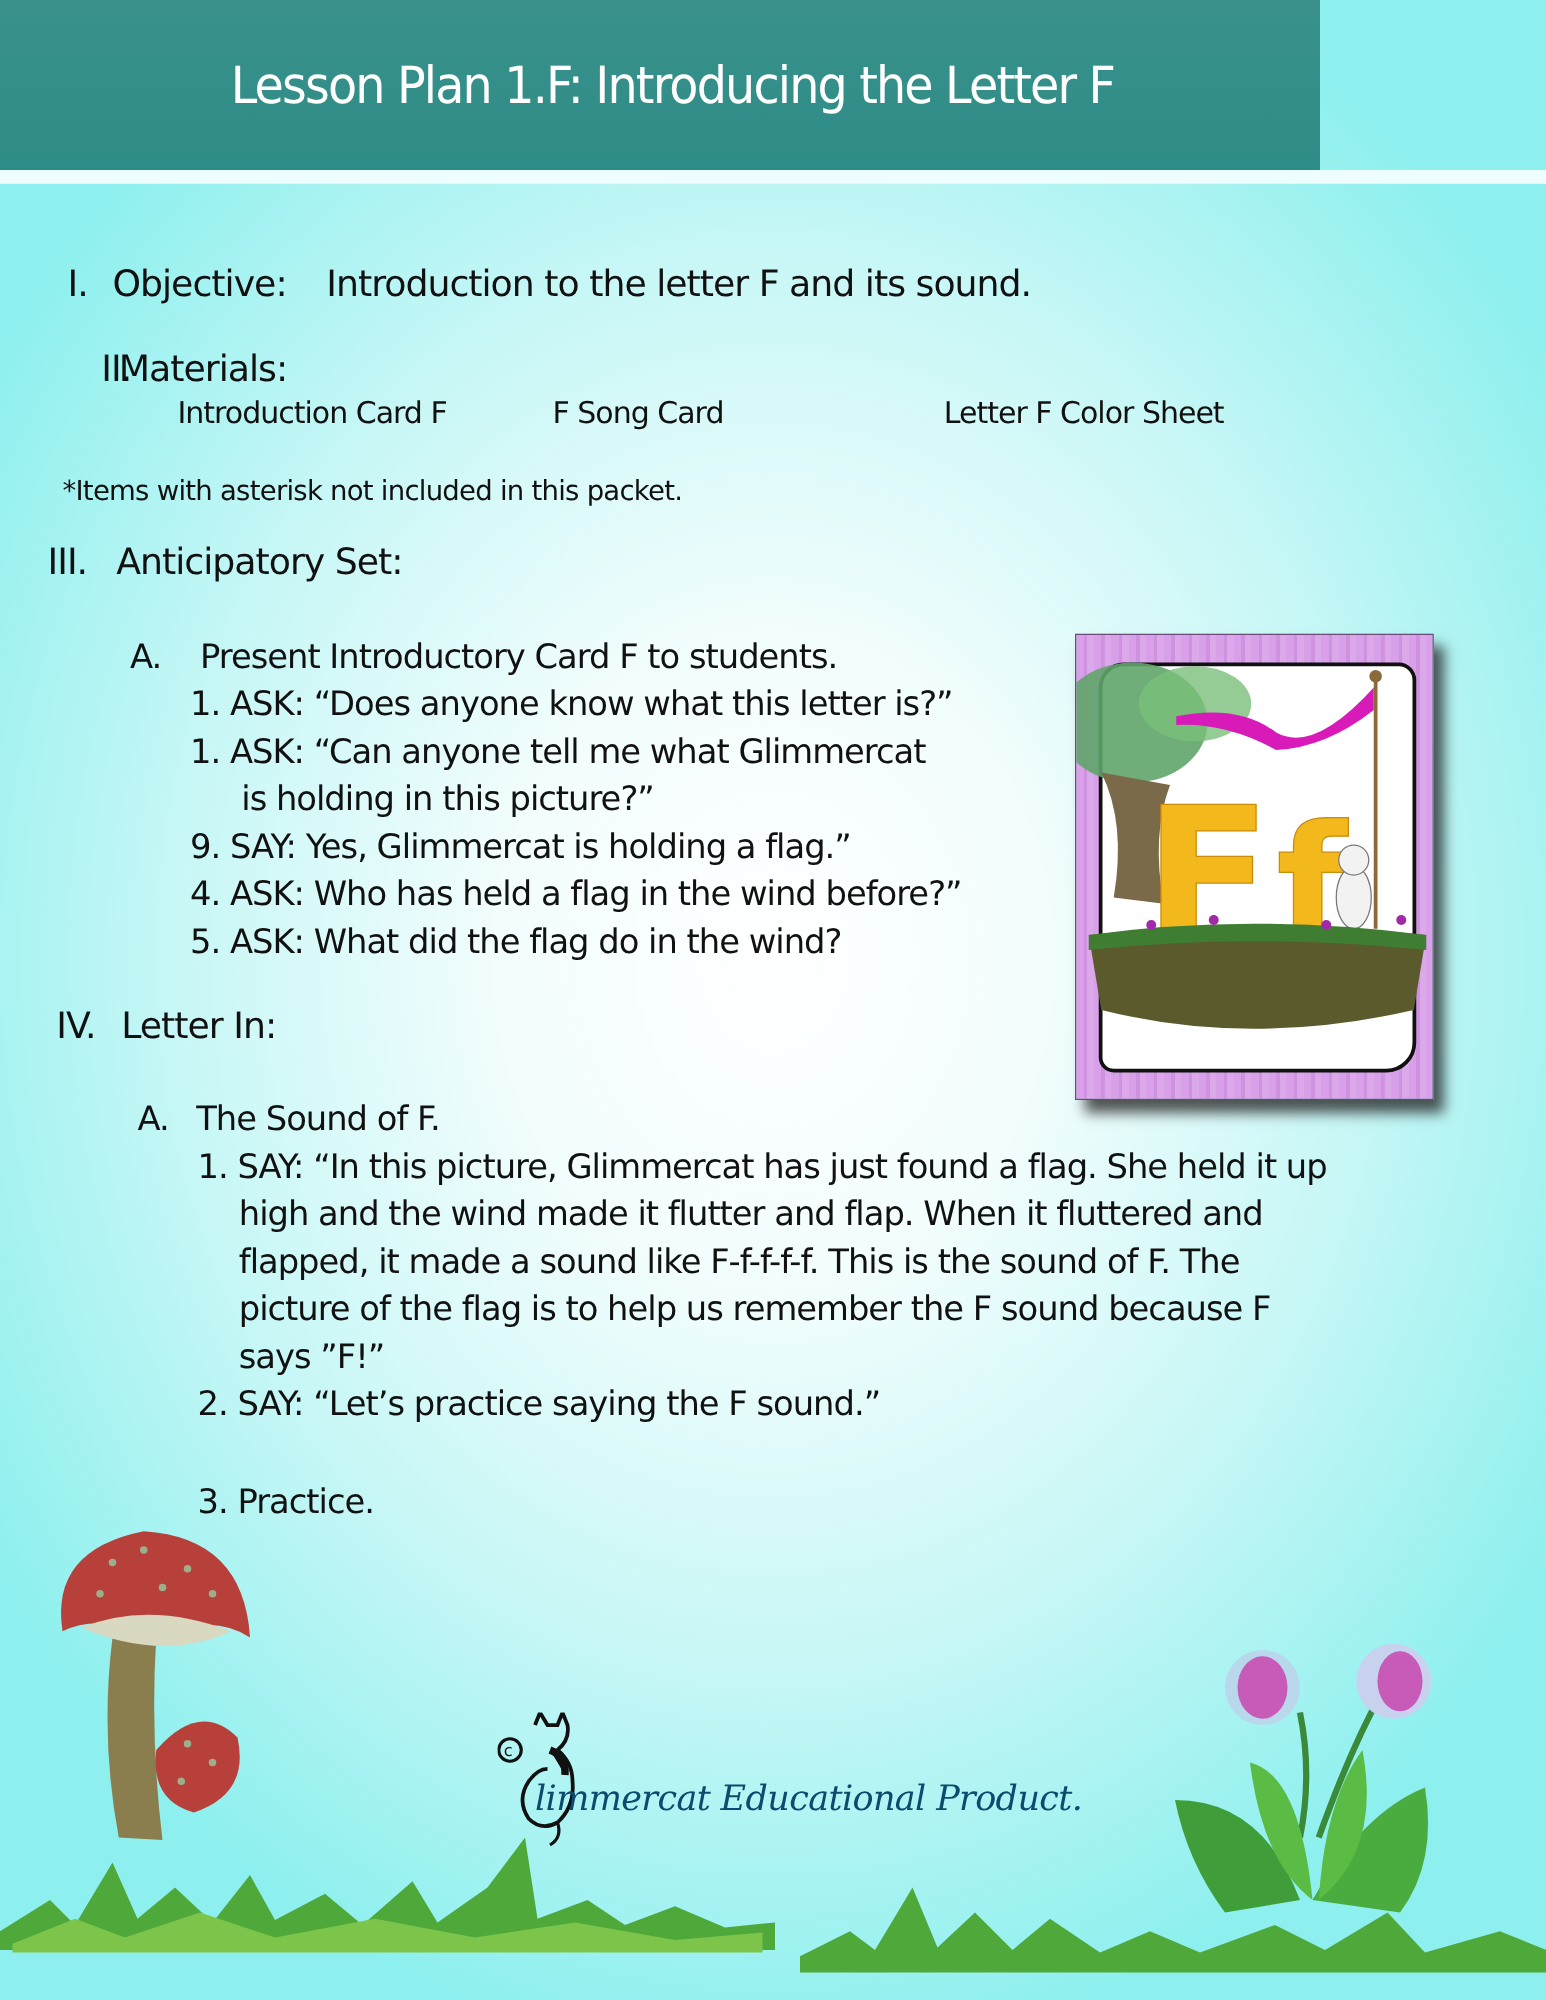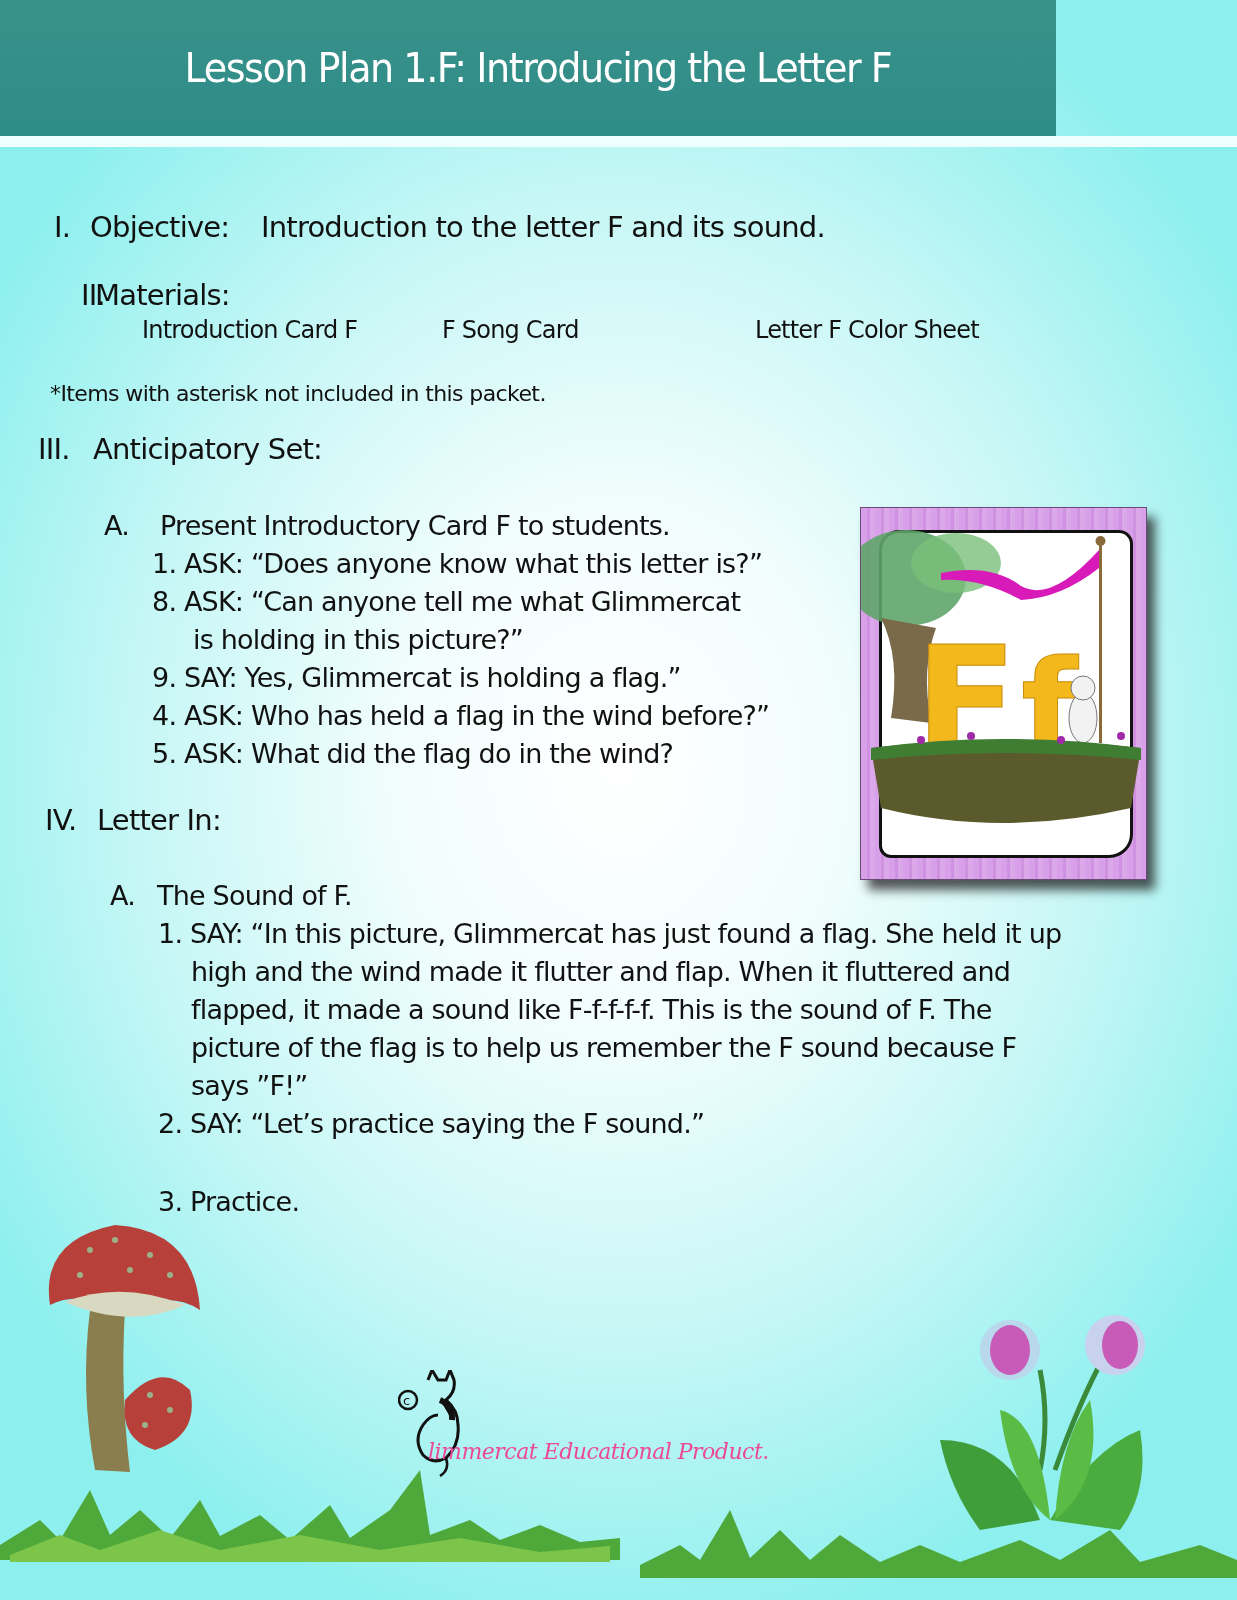--- a/index.html
+++ b/index.html
@@ -37,21 +37,21 @@
   }
   .card-panel {
     position:absolute; left:18px; top:22px; width:248px; height:322px;
     background:#fff; border:3px solid #111; border-radius:20px 14px 24px 12px;
   }
   .card-svg { position:absolute; left:0; top:0; }
   .deco { position:absolute; }
   .logo { position:absolute; left:398px; top:1370px; }
   .logo-text {
     position:absolute; left:428px; top:1422px; font-family:"DejaVu Serif", serif;
-    font-style:italic; font-size:22px; letter-spacing:-0.5px; color:#ec4899; white-space:nowrap;margin-top:17px;
+    font-style:italic; font-size:28px; letter-spacing:-0.5px; color:#0c4a6e; white-space:nowrap;
   }
 </style>
 </head>
 <body>
 
 <div class="header">
   <div class="title">Lesson Plan 1.F:  Introducing the Letter F</div>
 </div>
 <div class="header-strip"></div>
 
@@ -64,21 +64,21 @@
 <div class="t m" style="left:114px; top:316px;margin-left:28px;">Introduction Card F</div>
 <div class="t m" style="left:442px; top:316px;">F Song Card</div>
 <div class="t m" style="left:755px; top:316px;">Letter F Color Sheet</div>
 <div class="t s" style="left:50px; top:381px;">*Items with asterisk not included in this packet.</div>
 
 <div class="t h" style="left:38px; top:432px;">III.</div>
 <div class="t h" style="left:93px; top:432px;">Anticipatory Set:</div>
 <div class="t b" style="left:104px; top:510px;">A.</div>
 <div class="t b" style="left:160px; top:510px;">Present Introductory Card F to students.</div>
 <div class="t b" style="left:152px; top:548px;">1.  ASK:  “Does anyone know what this letter is?”</div>
-<div class="t b" style="left:152px; top:586px;">8. ASK:  “Can anyone tell me what Glimmercat</div>
+<div class="t b" style="left:152px; top:586px;">1. ASK:  “Can anyone tell me what Glimmercat</div>
 <div class="t b" style="left:193px; top:624px;">is holding in this picture?”</div>
 <div class="t b" style="left:152px; top:662px;">9.  SAY:  Yes, Glimmercat is holding a flag.”</div>
 <div class="t b" style="left:152px; top:700px;">4. ASK:  Who has held a flag in the wind before?”</div>
 <div class="t b" style="left:152px; top:738px;">5.  ASK:  What did the flag do in the wind?</div>
 
 <div class="card">
   <div class="card-panel"></div>
   <svg class="card-svg" width="285" height="371" viewBox="0 0 285 371">
 
     <ellipse cx="45" cy="70" rx="60" ry="48" fill="#5fa56a" opacity="0.9"></ellipse>

